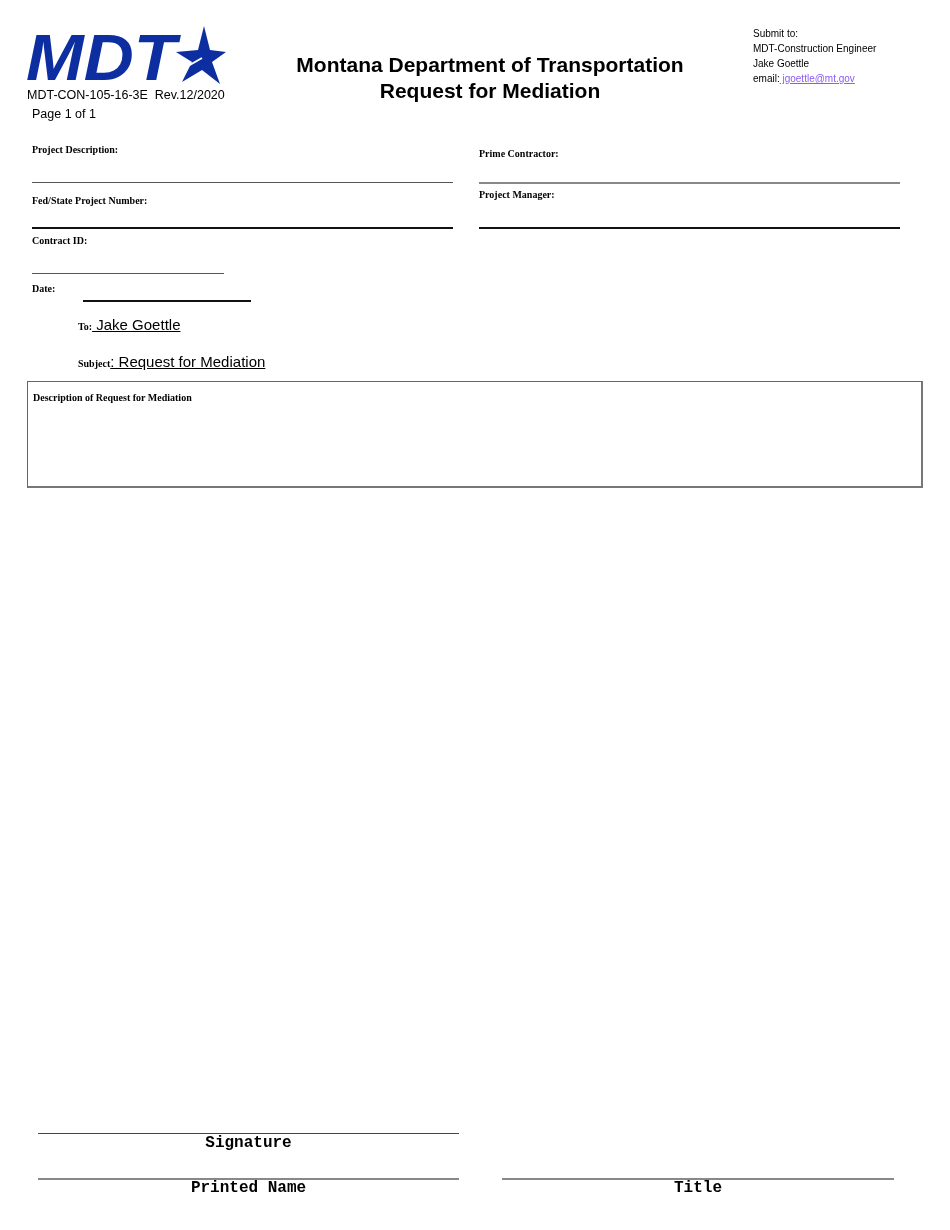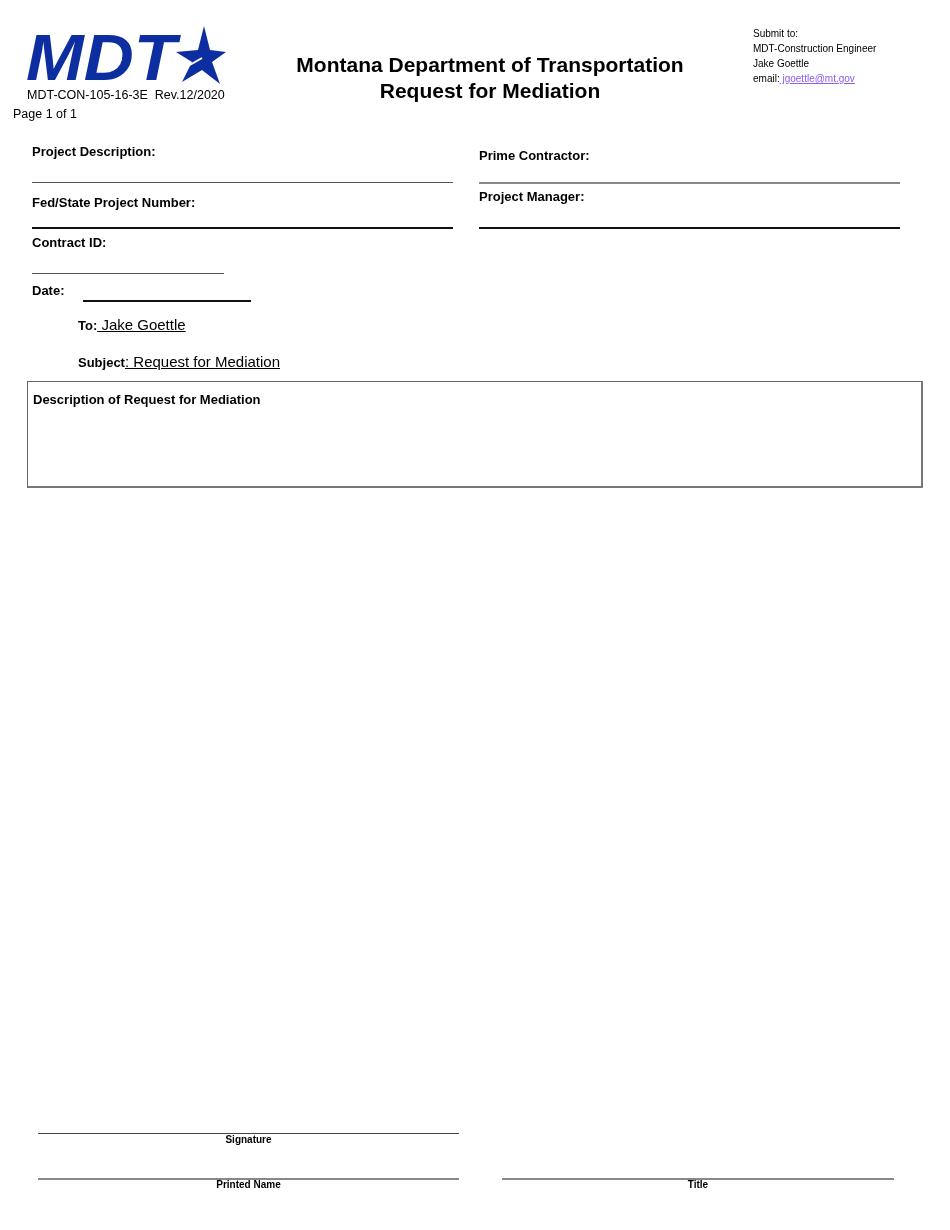--- a/index.html
+++ b/index.html
@@ -1,35 +1,35 @@
 <!DOCTYPE html>
 <html><head>
   <meta charset="utf-8">
   <style>
     html, body { margin: 0; padding: 0; background: #ffffff; }
     body { width: 950px; height: 1230px; position: relative; overflow: hidden;
            font-family: "Liberation Sans", sans-serif; color: #000; }
     .abs { position: absolute; }
     .logo { left: 26px; top: 24px; width: 200px; height: 62px; }
     .form-id { left: 27px; top: 88px; font-size: 12.5px; white-space: pre; }
-    .page-no { left: 13px; top: 107px; font-size: 12.5px; }
+    .page-no { left: 32px; top: 107px; font-size: 12.5px; }
     .title { left: 270px; top: 52px; width: 440px; text-align: center;
              font-size: 21px; font-weight: bold; line-height: 26px; }
     .submit { left: 753px; top: 26px; font-size: 10px; line-height: 15px; }
     .submit a { color: #8b5cf6; text-decoration: underline; }
-    .lbl { font-size: 13px; font-weight: bold; }
+    .lbl { font-size: 10px; font-weight: bold; font-family: Liberation Serif, serif; }
     .rule { height: 0; border-top: 1px solid #555; }
     .rule.dark { border-top: 2px solid #111; }
     .rule.grey { border-top: 2px solid #888; }
     .inline-val { font-size: 15px; margin-left: 48px; }
     .inline-val .u { text-decoration: underline; font-weight: normal; }
     .desc-box { left: 27px; top: 381px; width: 893px; height: 104px;
                 border: 1px solid #666; border-right: 2px solid #777; border-bottom: 2px solid #777; }
     .desc-box .lbl { position: absolute; left: 5px; top: 10px; }
-    .sig-label { font-size: 10px; font-weight: bold; text-align: center; }
+    .sig-label { font-size: 16px; font-weight: bold; text-align: center; font-family: Liberation Mono, monospace; }
   </style>
 </head>
 <body>
 
 <div class="abs logo">
   <svg width="200" height="62" viewBox="0 0 200 62">
     <text x="0" y="56" font-family="Liberation Sans, sans-serif" font-size="64" font-weight="bold" font-style="italic" fill="#0d2ea0" textLength="150" lengthAdjust="spacingAndGlyphs">MDT</text>
     <polygon points="178,2 184,26 200,28 186,38 194,60 176,46 156,58 166,38 150,28 172,26" fill="#0d2ea0"></polygon>
     <path d="M148,50 L176,34" stroke="#fff" stroke-width="2"></path>
   </svg>

